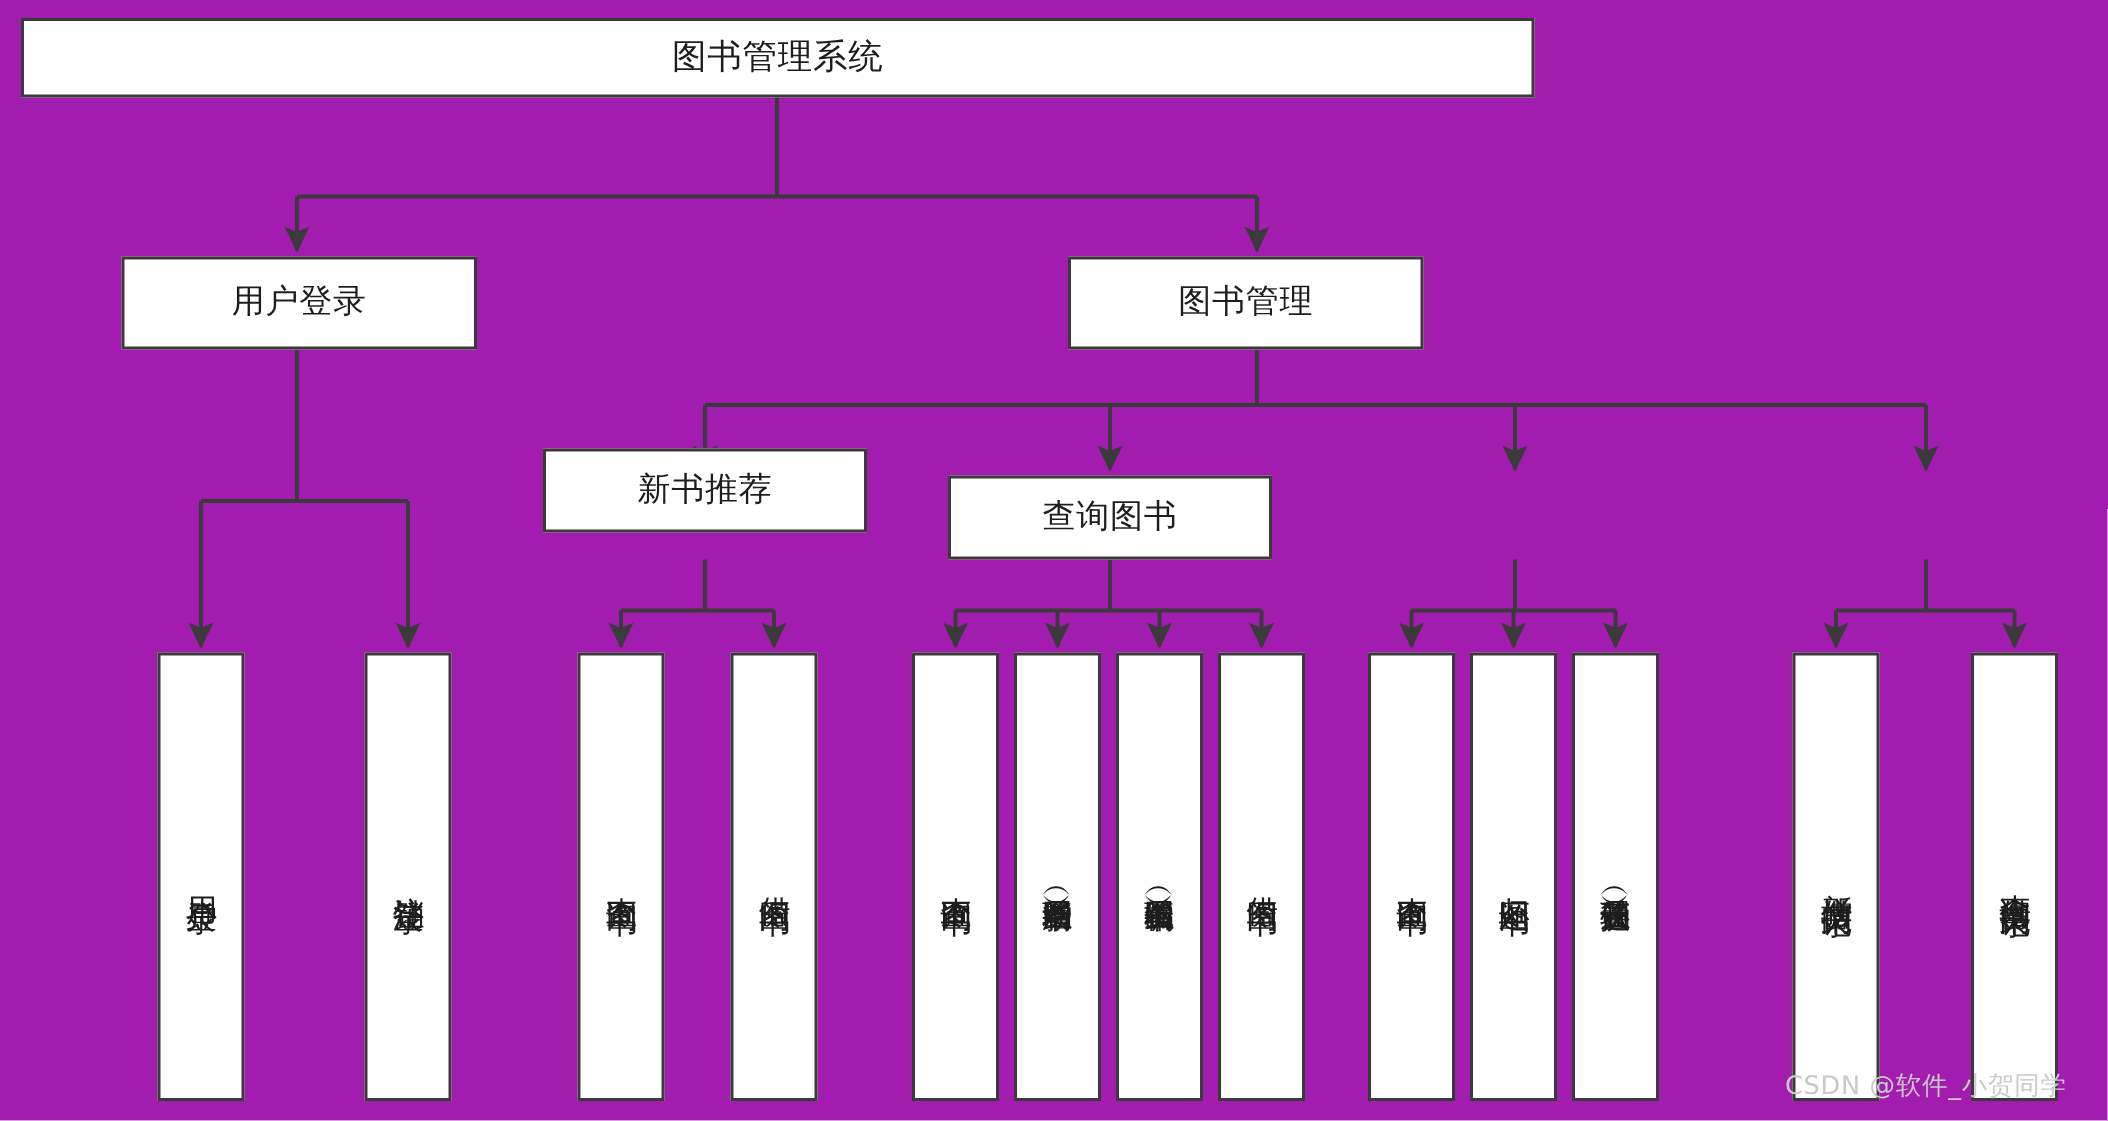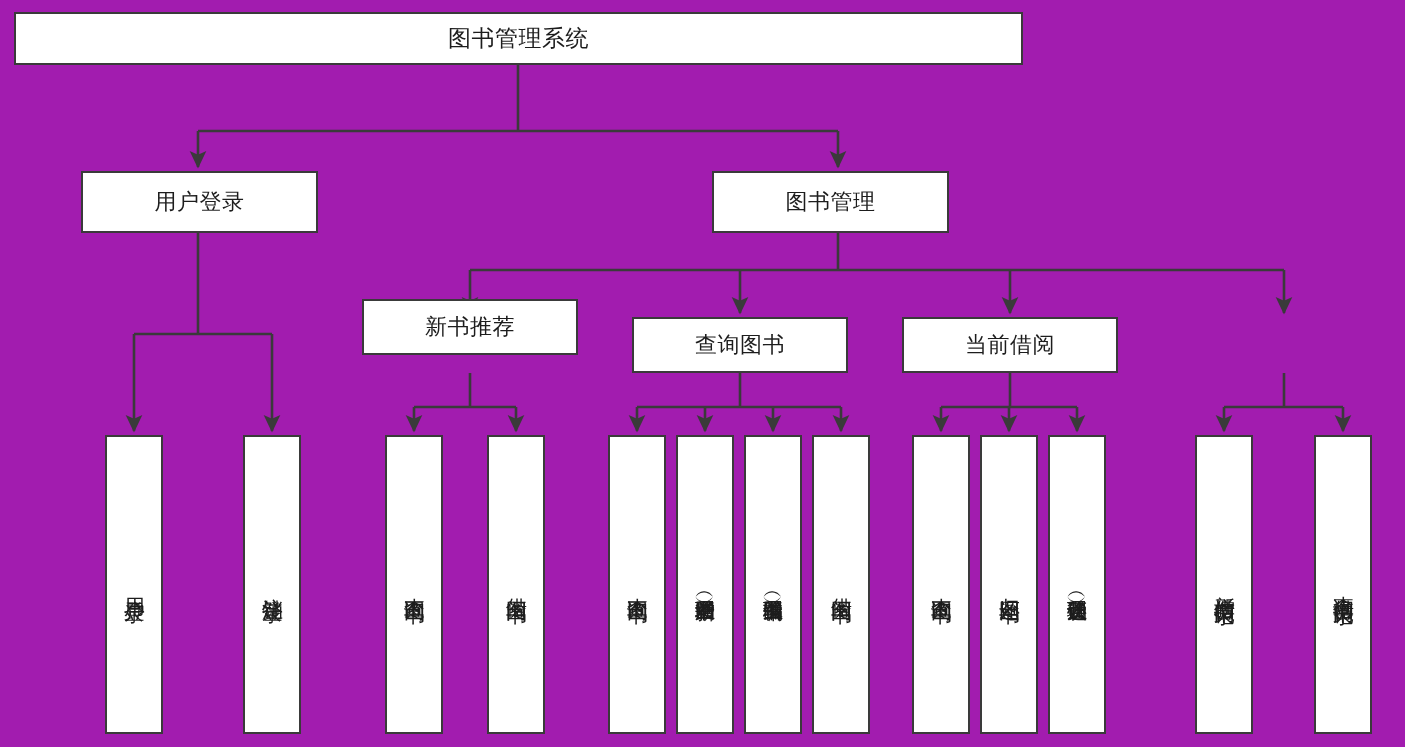--- a/index.html
+++ b/index.html
@@ -141,23 +141,20 @@
   <div class="node h" style="left:712px; top:171px; width:237px; height:62px;">
     <span class="node-label">图书管理</span>
   </div>
 
   <div class="node h" style="left:362px; top:299px; width:216px; height:56px;">
     <span class="node-label">新书推荐</span>
   </div>
   <div class="node h" style="left:632px; top:317px; width:216px; height:56px;">
     <span class="node-label">查询图书</span>
   </div>
-  <div class="node h" style="left:902px; top:317px; width:216px; height:56px;">
-    <span class="node-label">当前借阅</span>
-  </div>
 
   <div class="node v" style="left:105px; top:435px; width:58px; height:299px;">
     <span class="node-label">用户登录</span>
   </div>
   <div class="node v" style="left:243px; top:435px; width:58px; height:299px;">
     <span class="node-label">注销登录</span>
   </div>
 
   <div class="node v" style="left:385px; top:435px; width:58px; height:299px;">
     <span class="node-label">查询图书</span>
@@ -189,13 +186,14 @@
     <span class="node-label">确认归还（管理员）</span>
   </div>
 
   <div class="node v" style="left:1195px; top:435px; width:58px; height:299px;">
     <span class="node-label">新增借阅记录</span>
   </div>
   <div class="node v" style="left:1314px; top:435px; width:58px; height:299px;">
     <span class="node-label">查询借阅记录</span>
   </div>
 
+  <div id="watermark">CSDN @软件_小贺同学</div>
 </div>
 
 </body></html>

